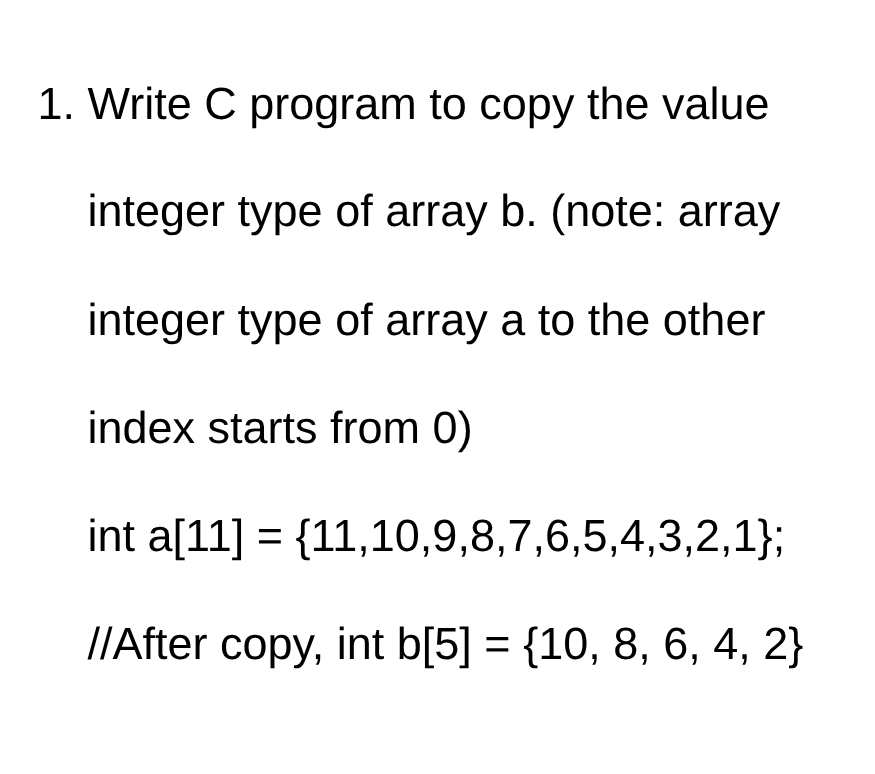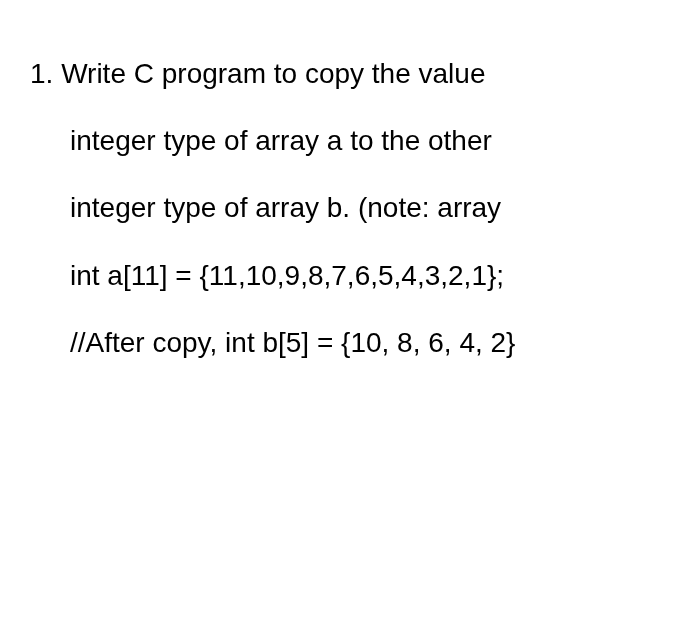--- a/index.html
+++ b/index.html
@@ -9,21 +9,21 @@
     }
     body {
       width: 700px;
       height: 619px;
       background: #ffffff;
       font-family: Arial, Helvetica, sans-serif;
       color: #000000;
       padding: 40px 40px 40px 30px;
     }
     .question-container {
-      font-size: 28px;
+      font-size: 36px;
       line-height: 2.4;
     }
     .question-number {
       display: inline;
     }
     .question-text {
       display: inline;
     }
     .indented {
       padding-left: 40px;
@@ -33,17 +33,18 @@
     }
   </style>
 </head>
 <body>
 
 <div class="question-container">
   <div class="first-line">
     <span class="question-number">1.</span>
     <span class="question-text">Write C program to copy the value</span>
   </div>
+  <div class="indented">integer type of array b. (note: array</div>
   <div class="indented">integer type of array a to the other</div>
-  <div class="indented">integer type of array b. (note: array</div>
+  <div class="indented">index starts from 0)</div>
   <div class="indented">int a[11] = {11,10,9,8,7,6,5,4,3,2,1};</div>
   <div class="indented">//After copy, int b[5] = {10, 8, 6, 4, 2}</div>
 </div>
 
 </body></html>

